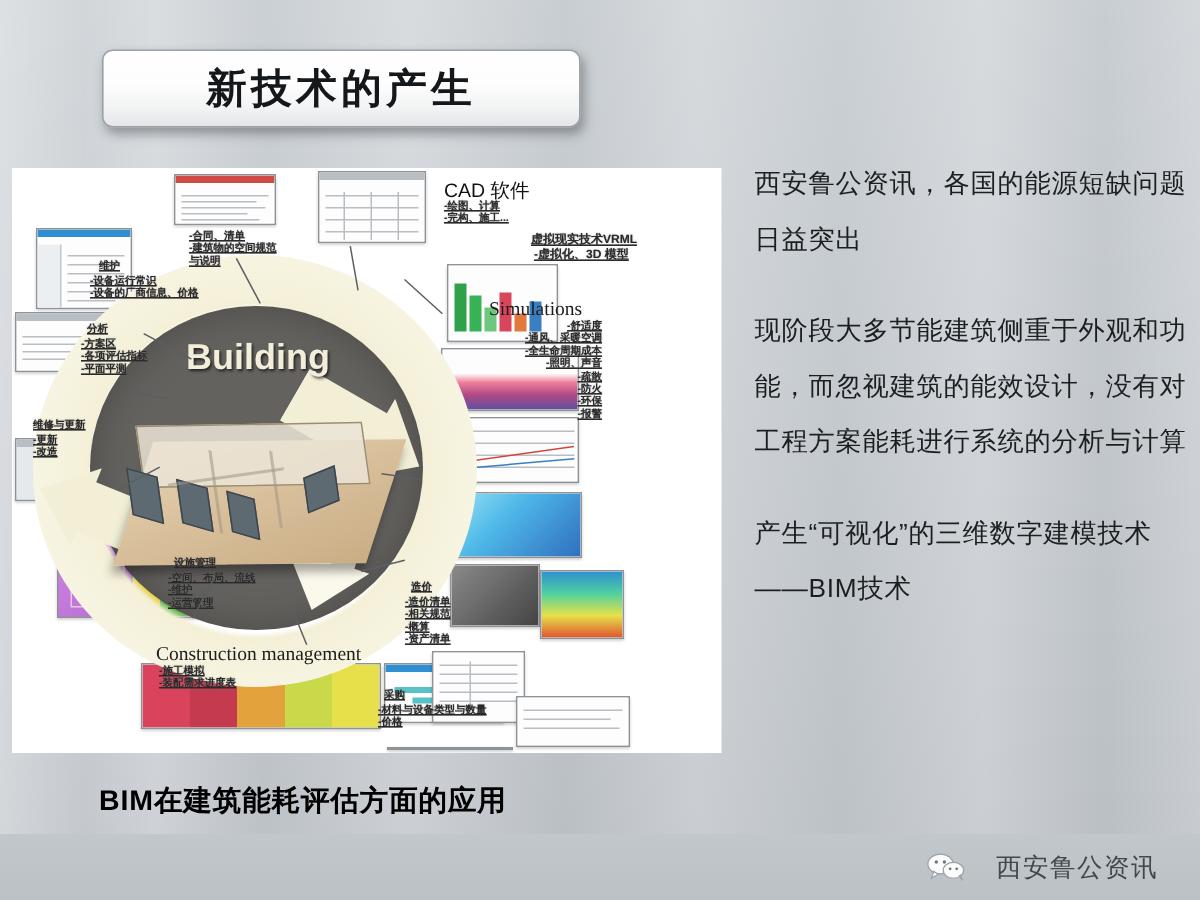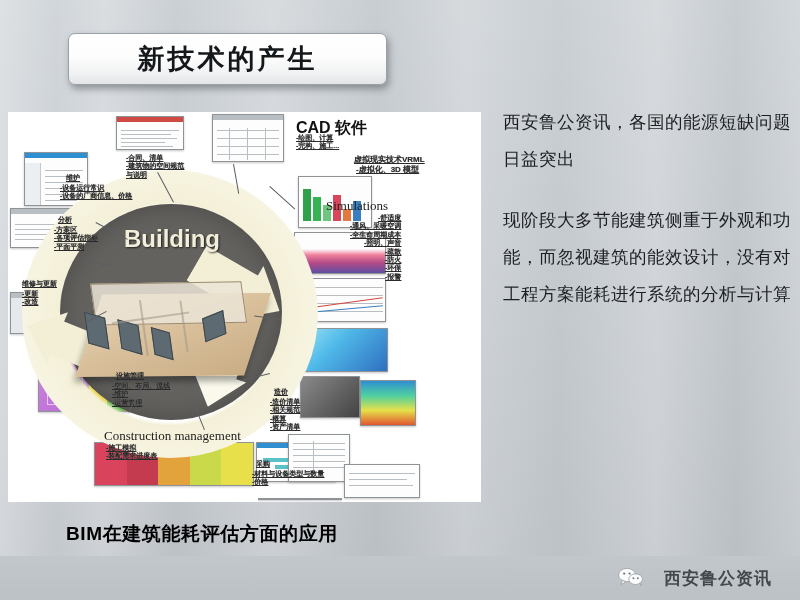--- a/index.html
+++ b/index.html
@@ -123,21 +123,21 @@
     position:absolute; left:66px; top:521px;
     font-size:19px; font-weight:bold; color:#000000; letter-spacing:.6px;
   }
 
   
   .footer{
     position:absolute; left:0; bottom:0; width:800px; height:44px;
     background:linear-gradient(180deg,#c2c7cc 0%,#bcc1c6 100%);
     display:flex; align-items:center; justify-content:flex-end; padding-right:28px;
   }
-  .wx{ display:flex; gap:20px; opacity:.95;font-weight:bold; }
+  .wx{ display:flex; align-items:center; gap:20px; opacity:.95; }
   .wx-name{ font-size:17px; color:#3d4246; letter-spacing:1px; }
 </style>
 </head>
 <body>
 
 <div class="title-box">
   <span class="title-text">新技术的产生</span>
 </div>
 
 <div class="panel">
@@ -296,21 +296,21 @@
       <div class="partition p1"></div>
       <div class="partition p2"></div>
       <div class="partition p3"></div>
     </div>
 
     <div class="bim-label">
       <div>Building</div>
     </div>
   </div>
 
-  <div class="cn-head" style="left:288px;top:6px;font-size:16px;font-weight:bold;">CAD 软件</div>
+  <div class="cn-head" style="left:288px;top:6px;font-size:13px;font-weight:normal;">CAD 软件</div>
   <div class="callout" style="left:288px;top:22px;white-space:pre;">-绘图、计算
 -完构、施工...</div>
 
   <div class="callout" style="left:346px;top:44px;font-size:8px;">虚拟现实技术VRML</div>
   <div class="callout" style="left:348px;top:54px;font-size:8px;">-虚拟化、3D 模型</div>
 
   <div class="en-label" style="left:318px;top:86px;font-size:13px;">Simulations</div>
   <div class="callout" style="left:342px;top:102px;white-space:pre;text-align:right;">-舒适度
 -通风、采暖空调
 -全生命周期成本
@@ -364,20 +364,21 @@
   <div class="leader" style="left:70px;top:214px;width:32px;transform:rotate(-28deg);"></div>
   <div class="leader" style="left:120px;top:300px;width:30px;transform:rotate(-62deg);"></div>
   <div class="leader" style="left:196px;top:318px;width:30px;transform:rotate(-112deg);"></div>
   <div class="leader" style="left:262px;top:262px;width:30px;transform:rotate(166deg);"></div>
   <div class="leader" style="left:272px;top:208px;width:26px;transform:rotate(188deg);"></div>
 </div>
 
 <div class="body-copy">
   <p class="para">西安鲁公资讯，各国的能源短缺问题日益突出</p>
   <p class="para">现阶段大多节能建筑侧重于外观和功能，而忽视建筑的能效设计，没有对工程方案能耗进行系统的分析与计算</p>
+  <p class="para">产生“可视化”的三维数字建模技术——BIM技术</p>
 </div>
 
 <div class="caption">BIM在建筑能耗评估方面的应用</div>
 
 <div class="footer">
   <div class="wx">
     <svg width="26" height="20" viewBox="0 0 26 20">
       <ellipse cx="9" cy="8" rx="8.4" ry="6.6" fill="#ffffff" stroke="#9aa0a5" stroke-width="0.8"></ellipse>
       <path d="M4.5 13 L3 17.5 L7.5 14.8 Z" fill="#ffffff" stroke="#9aa0a5" stroke-width="0.8"></path>
       <circle cx="6.2" cy="6.6" r="1.15" fill="#6e757b"></circle>

